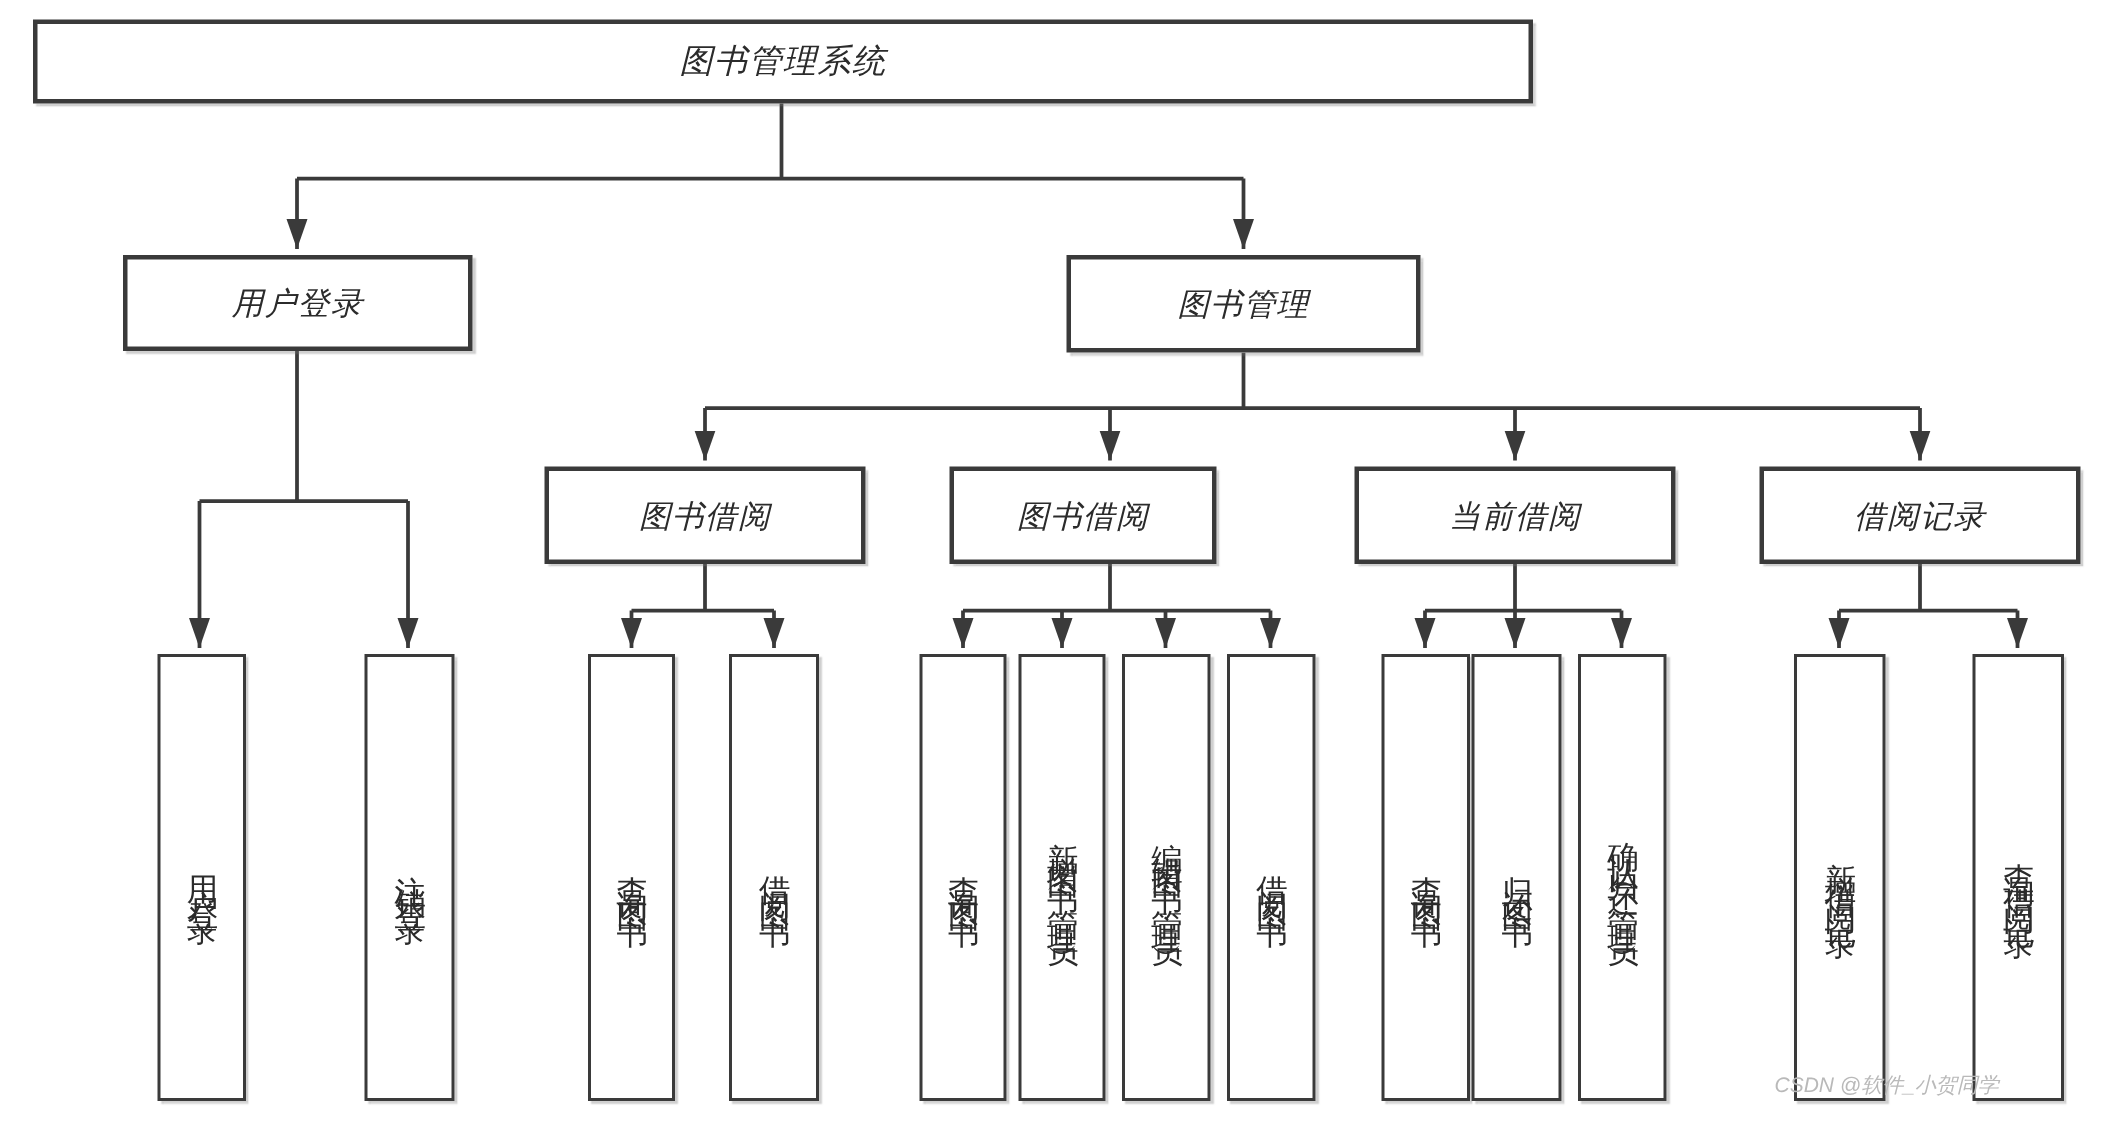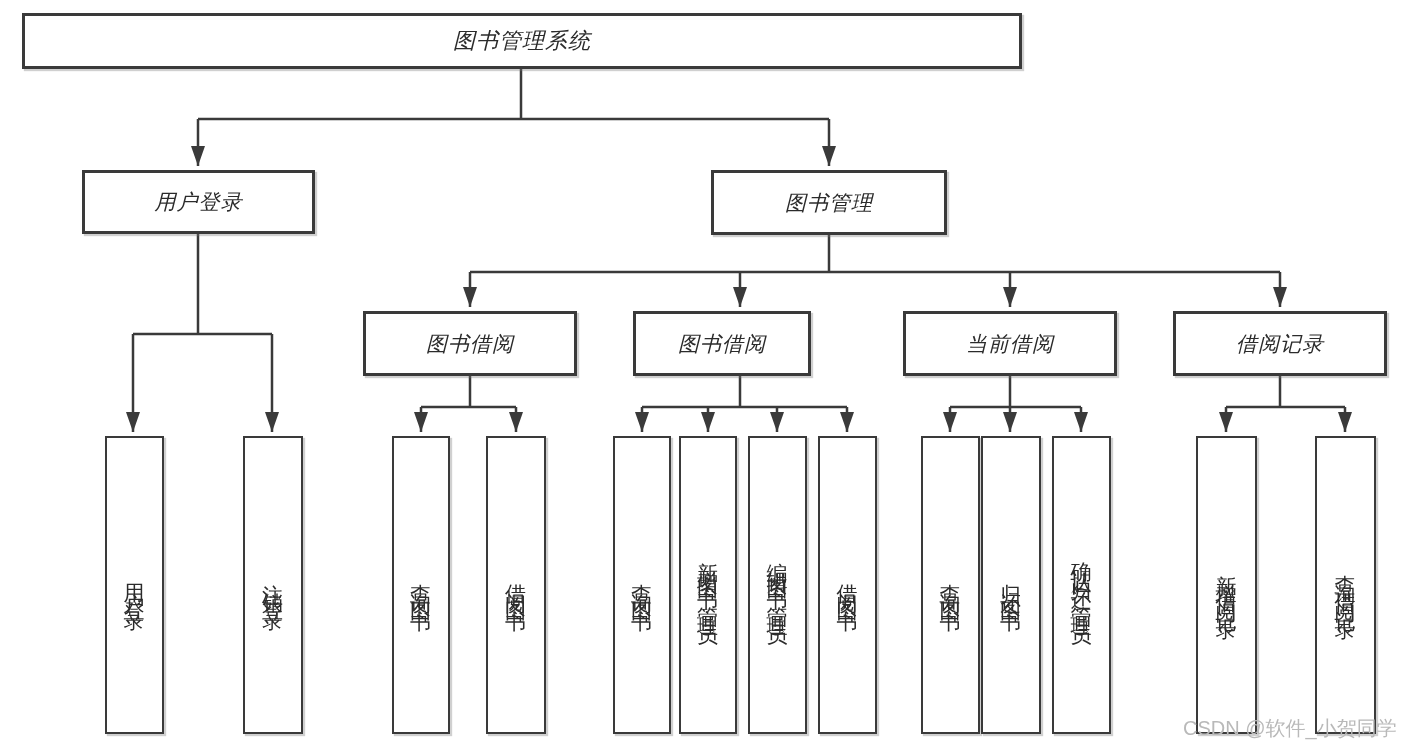--- a/index.html
+++ b/index.html
@@ -50,24 +50,25 @@
     text-orientation: mixed;
     letter-spacing: 9px;
     line-height: 1;
     white-space: nowrap;
   }
   .watermark {
     position: absolute;
     left: 1183px;
     top: 715px;
     width: 220px;
-    font-size: 20px;
+    font-size: 14px;
     color: #b9b9b9;
     z-index: 2;
     white-space: nowrap;
+    font-style: italic;
   }
 </style>
 </head>
 <body>
 
 <div class="stage">
 
   <svg class="connectors" width="1405" height="747" viewBox="0 0 1405 747">
     <defs>
       <marker id="arrow" markerUnits="userSpaceOnUse" markerWidth="22" markerHeight="16" refX="20" refY="7" orient="auto">

